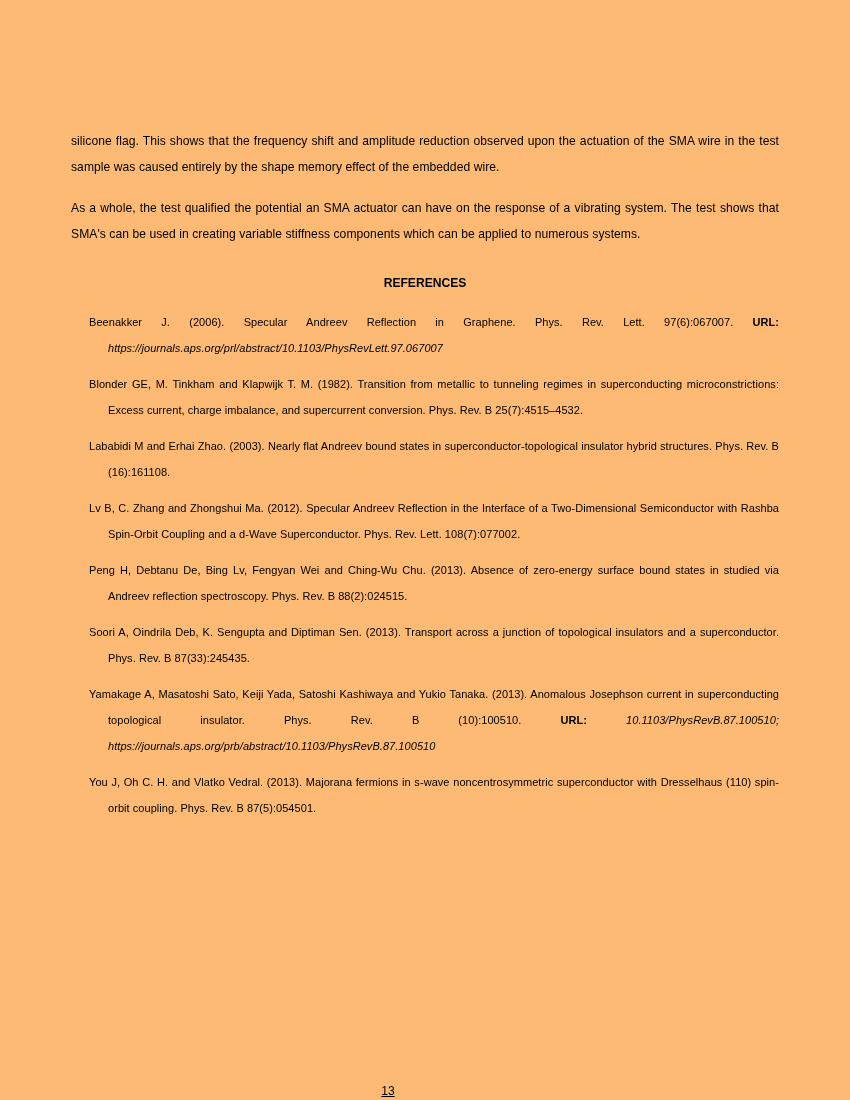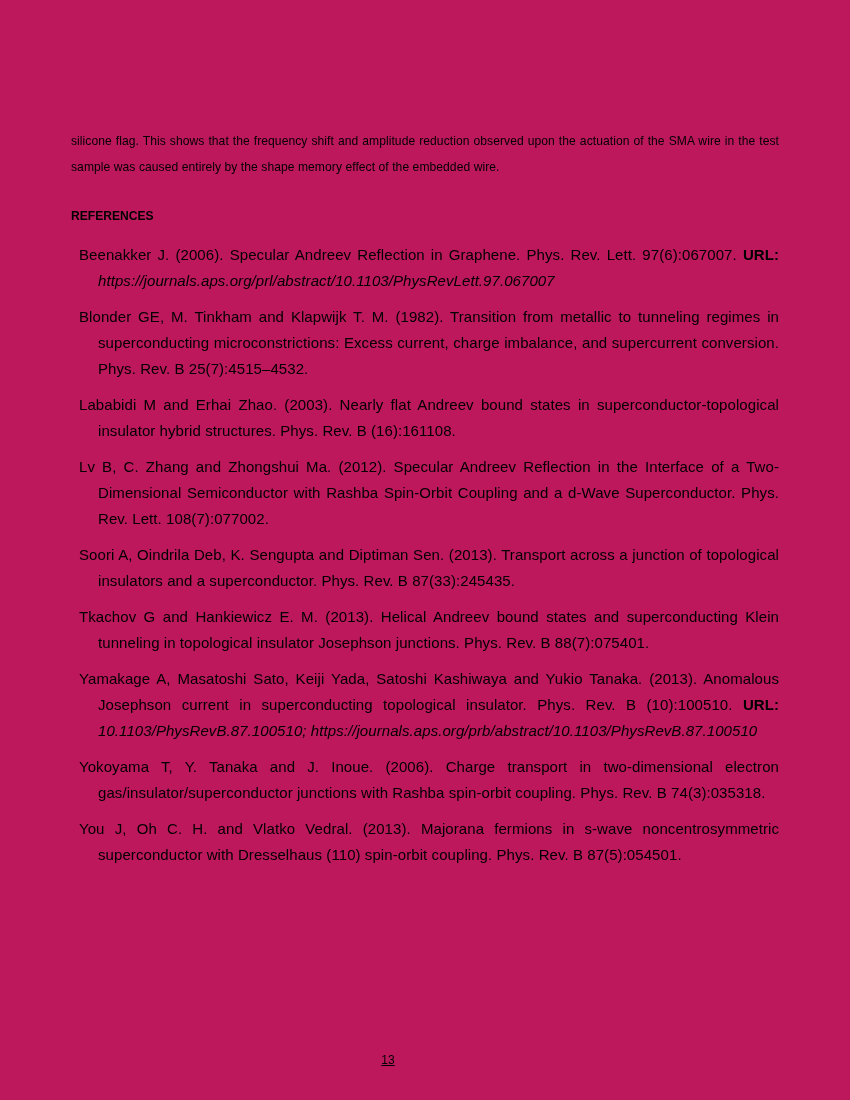--- a/index.html
+++ b/index.html
@@ -14,21 +14,21 @@
     font-family: "Liberation Sans", sans-serif;
     color: #000000;
     -webkit-font-smoothing: antialiased;
   }
   #page {
     position: absolute;
     left: 0;
     top: 0;
     width: 850px;
     height: 1100px;
-    background: #be185d;
+    background: #fdba74;
     overflow: hidden;
   }
   #content {
     position: absolute;
     left: 71px;
     top: 128px;
     width: 708px;
   }
 
   
@@ -40,88 +40,88 @@
     margin: 0 0 15px 0;
     letter-spacing: 0.005em;
   }
 
   
   .section-heading {
     font-size: 12.1px;
     line-height: 26px;
     font-weight: bold;
     margin: 23px 0 13px 0;
-    text-align: left;
+    text-align: center;
   }
 
   
   .ref-list {
     margin: 0;
     padding: 0;
     list-style: none;
   }
   .ref {
-    font-size: 15px;
+    font-size: 11px;
     line-height: 26px;
     text-align: justify;
     text-justify: inter-word;
-    margin: 0 0 10px 8px;
+    margin: 0 0 10px 18px;
     padding-left: 19px;
     text-indent: -19px;
     letter-spacing: 0.005em;
   }
   .ref.last { margin-bottom: 0; }
   .ref b { font-weight: bold; }
   .ref i { font-style: italic; }
   .ref .nowrapurl { font-style: italic; }
 
   
   #page-number {
     position: absolute;
     left: 0;
-    top: 1050px;
+    top: 1081px;
     width: 776px;
     text-align: center;
     font-size: 12.1px;
     line-height: 20px;
     text-decoration: underline;
   }
 </style>
 </head>
 <body>
 
 <div id="page">
 
   <div id="content">
 
     <p class="para">silicone flag. This shows that the frequency shift and amplitude reduction observed upon the actuation of the SMA wire in the test sample was caused entirely by the shape memory effect of the embedded wire.</p>
 
+    <p class="para">As a whole, the test qualified the potential an SMA actuator can have on the response of a vibrating system. The test shows that SMA's can be used in creating variable stiffness components which can be applied to numerous systems.</p>
 
     <h2 class="section-heading">REFERENCES</h2>
 
     <ul class="ref-list">
 
       <li class="ref"><span>Beenakker J. (2006).   Specular Andreev Reflection in Graphene. Phys. Rev. Lett. 97(6):067007. </span><b>URL:</b><i class="nowrapurl"> https://journals.aps.org/prl/abstract/10.1103/PhysRevLett.97.067007</i></li>
 
       <li class="ref"><span>Blonder GE, M. Tinkham and Klapwijk T. M. (1982). Transition from metallic to tunneling regimes in superconducting microconstrictions: Excess current, charge imbalance, and supercurrent conversion. Phys. Rev. B 25(7):4515–4532.</span></li>
 
 
       <li class="ref"><span>Lababidi M and Erhai Zhao. (2003). Nearly flat Andreev bound states in superconductor-topological insulator hybrid structures. Phys. Rev. B (16):161108.</span></li>
 
       <li class="ref"><span>Lv B, C. Zhang and Zhongshui Ma. (2012).  Specular Andreev Reflection in the Interface of a Two-Dimensional Semiconductor with Rashba Spin-Orbit Coupling and a d-Wave Superconductor. Phys. Rev. Lett. 108(7):077002.</span></li>
 
+      <li class="ref"><span>Peng H, Debtanu De, Bing Lv, Fengyan Wei and Ching-Wu Chu. (2013).  Absence of zero-energy surface bound states in studied via Andreev reflection spectroscopy. Phys. Rev. B 88(2):024515.</span></li>
 
 
       <li class="ref"><span>Soori A, Oindrila Deb, K. Sengupta and Diptiman Sen. (2013). Transport across a junction of topological insulators and a superconductor. Phys. Rev. B 87(33):245435.</span></li>
 
-      <li class="ref"><span>Tkachov G and Hankiewicz E. M. (2013).  Helical Andreev bound states and superconducting Klein tunneling in topological insulator Josephson junctions. Phys. Rev. B 88(7):075401.</span></li>
 
       <li class="ref"><span>Yamakage A, Masatoshi Sato, Keiji Yada, Satoshi Kashiwaya and Yukio Tanaka. (2013).  Anomalous Josephson current in superconducting topological insulator. Phys. Rev. B (10):100510. </span><b>URL:</b><i class="nowrapurl"> 10.1103/PhysRevB.87.100510; https://journals.aps.org/prb/abstract/10.1103/PhysRevB.87.100510</i></li>
 
-      <li class="ref"><span>Yokoyama T, Y. Tanaka and J. Inoue. (2006).    Charge transport in two-dimensional electron gas/insulator/superconductor junctions with Rashba spin-orbit coupling. Phys. Rev. B 74(3):035318.</span></li>
 
       <li class="ref last"><span>You J, Oh C. H. and Vlatko Vedral. (2013).  Majorana fermions in s-wave noncentrosymmetric superconductor with Dresselhaus (110) spin-orbit coupling. Phys. Rev. B 87(5):054501.</span></li>
 
     </ul>
   </div>
 
   <div id="page-number">13</div>
 
 </div>
 

